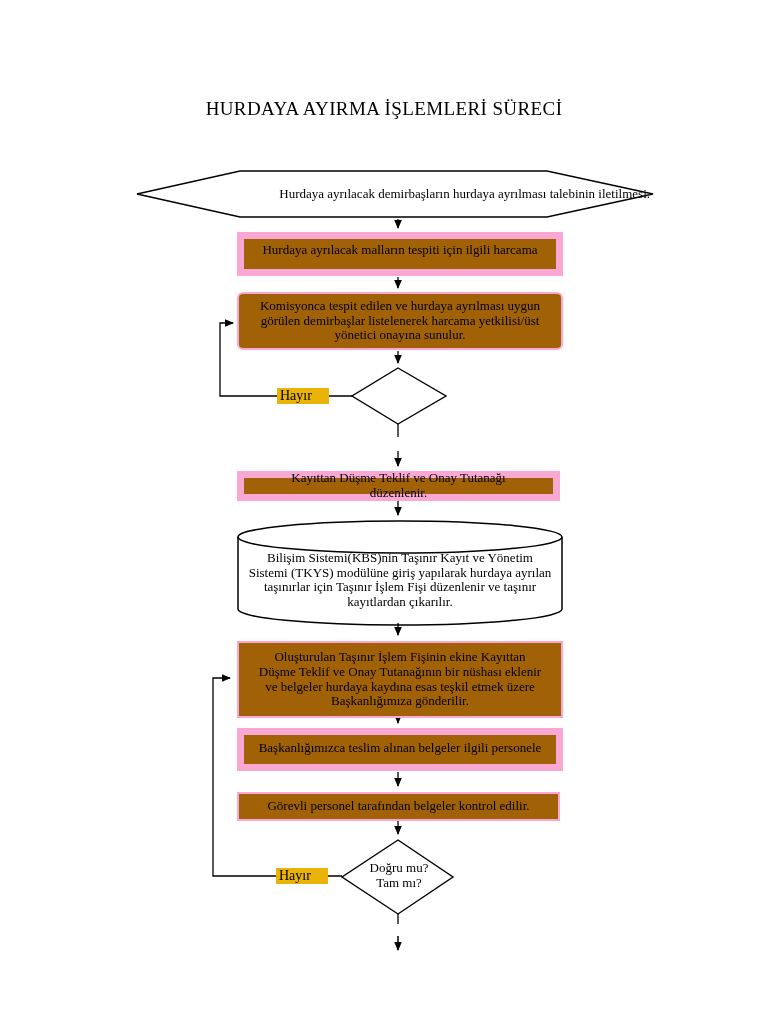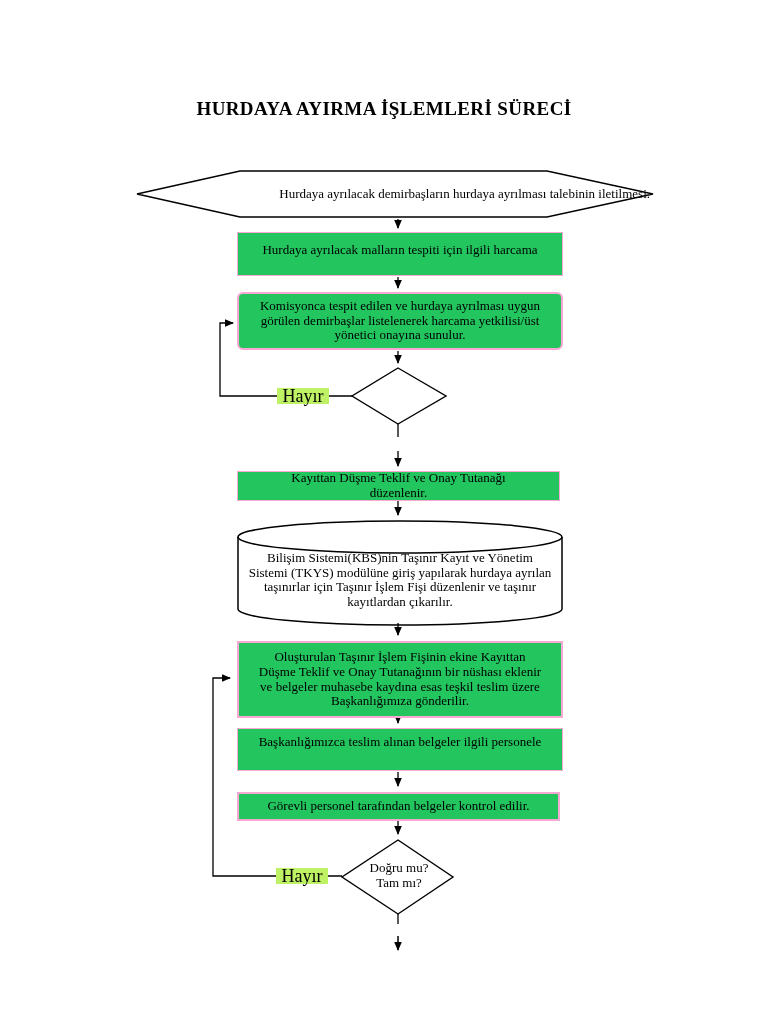--- a/index.html
+++ b/index.html
@@ -10,46 +10,46 @@
     font-family:"Liberation Serif", serif;
     color:#000000;
     overflow:hidden;
   }
   #connector-layer{
     position:absolute;left:0;top:0;width:768px;height:1024px;
   }
   .page-title{
     position:absolute;left:0;top:98px;width:768px;
     text-align:center;
-    font-size:19px;font-weight:bold;letter-spacing:0.4px;
+    font-size:19px;font-weight:normal;letter-spacing:0.4px;
     font-family:"Liberation Serif", serif;
   }
   .rect-node{
     position:absolute;
-    border:1px solid #f9a8d4;
+    border:7px solid #f9a8d4;
     box-sizing:border-box;
     display:flex;align-items:center;justify-content:center;
     font-size:13px;line-height:14.6px;
     text-align:center;
     white-space:pre-line;
-    background:#22c55e;
+    background:#a16207;
   }
   .rect-node.thick{border-width:2px;}
   .rect-node.top-align{align-items:flex-start;padding-top:6px;}
   .float-text{
     position:absolute;
     font-size:13px;line-height:14.6px;
     text-align:center;
     white-space:pre-line;
   }
   .edge-label{
     position:absolute;
-    font-size:18px;line-height:16px;
-    text-align:center;
-    background:#bef264;
+    font-size:14px;line-height:16px;
+    text-align:left;
+    background:#eab308;
     padding:0 3px;
   }
 </style>
 </head>
 <body>
 
 <div id="page">
 
   <svg id="connector-layer" viewBox="0 0 768 1024" xmlns="http://www.w3.org/2000/svg">
     <defs>
@@ -97,21 +97,21 @@
 
   <div class="rect-node" style="left:237px;top:471px;width:323px;height:30px;padding:1px 24px;">Kayıttan Düşme Teklif ve Onay Tutanağı düzenlenir.</div>
 
   <div class="float-text" style="left:240px;top:551px;width:320px;">Bilişim Sistemi(KBS)nin Taşınır Kayıt ve Yönetim
 Sistemi (TKYS) modülüne giriş yapılarak hurdaya ayrılan
 taşınırlar  için Taşınır İşlem Fişi düzenlenir ve taşınır
 kayıtlardan çıkarılır.</div>
 
   <div class="rect-node thick" style="left:237px;top:641px;width:326px;height:77px;padding:2px 8px;">Oluşturulan Taşınır İşlem Fişinin ekine Kayıttan
 Düşme Teklif ve Onay Tutanağının bir nüshası eklenir
-ve belgeler muhasebe kaydına esas teşkil teslim üzere
+ve belgeler hurdaya kaydına esas teşkil etmek üzere
 Başkanlığımıza gönderilir.</div>
 
   <div class="rect-node thick" style="left:237px;top:792px;width:323px;height:29px;padding:1px 10px;">Görevli personel tarafından belgeler kontrol edilir.</div>
 
   <div class="rect-node top-align" style="left:237px;top:728px;width:326px;height:43px;padding-left:14px;padding-right:14px;">Başkanlığımızca teslim alınan belgeler ilgili personele</div>
 
   <div class="float-text" style="left:348px;top:861px;width:102px;">Doğru mu?
 Tam mı?</div>
 
   <div class="edge-label" style="left:277px;top:388px;width:46px;">Hayır</div>

